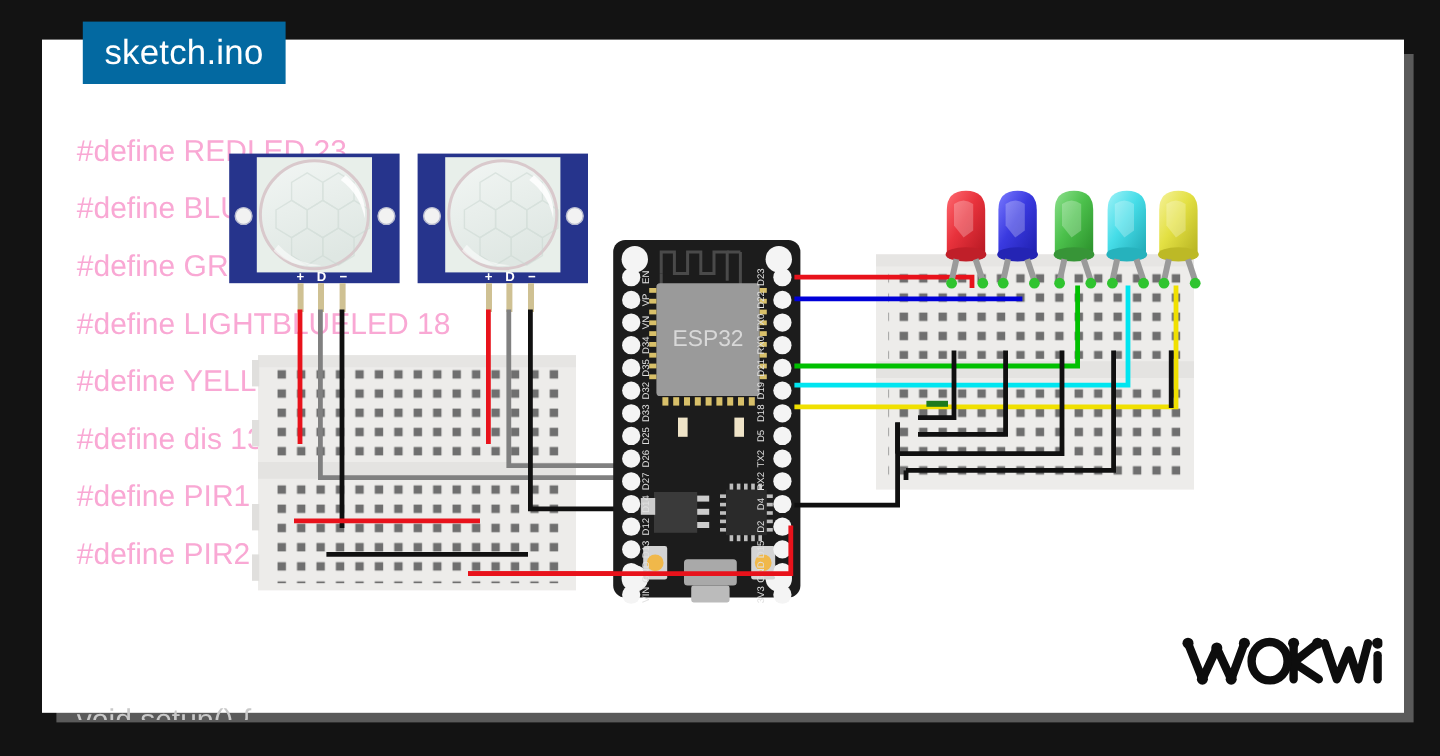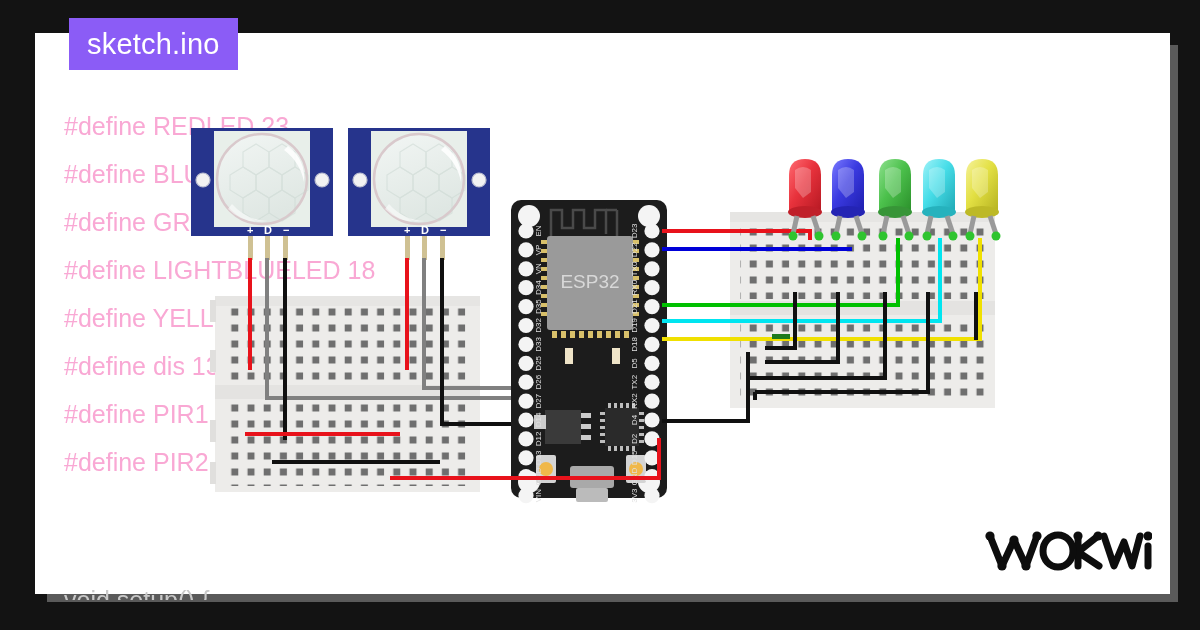--- a/index.html
+++ b/index.html
@@ -1,20 +1,20 @@
 <!DOCTYPE html>
 <html><head>
 <meta charset="utf-8">
 <style>
   html,body{margin:0;padding:0;background:#131313;}
   body{width:1200px;height:630px;overflow:hidden;font-family:"Liberation Sans",sans-serif;}
   .frame{position:absolute;left:0;top:0;width:1200px;height:630px;background:#131313;}
   .shadow{position:absolute;left:47px;top:45px;width:1131px;height:557px;background:#5a5a5a;}
   .canvas{position:absolute;left:35px;top:33px;width:1135px;height:561px;background:#ffffff;}
-  .tab{position:absolute;left:69px;top:18px;height:52px;background:#8b5cf6;color:#fff;
+  .tab{position:absolute;left:69px;top:18px;height:52px;background:#0369a1;color:#fff;
        display:flex;align-items:center;padding:0 18px;font-size:29px;letter-spacing:.2px;z-index:40;}
   .code{position:absolute;left:64px;top:102px;color:#f9a8d4;font-size:25px;line-height:48px;
         white-space:pre;z-index:2;font-family:"Liberation Sans",sans-serif;}
   .code-bottom{position:absolute;left:64px;top:586px;color:#c9c9c9;font-size:25px;
         white-space:pre;z-index:2;overflow:hidden;height:14px;}
   .diagram{position:absolute;left:0;top:0;width:1200px;height:630px;z-index:10;}
   .wokwi{position:absolute;left:982px;top:524px;z-index:20;}
 </style>
 </head>
 <body>

